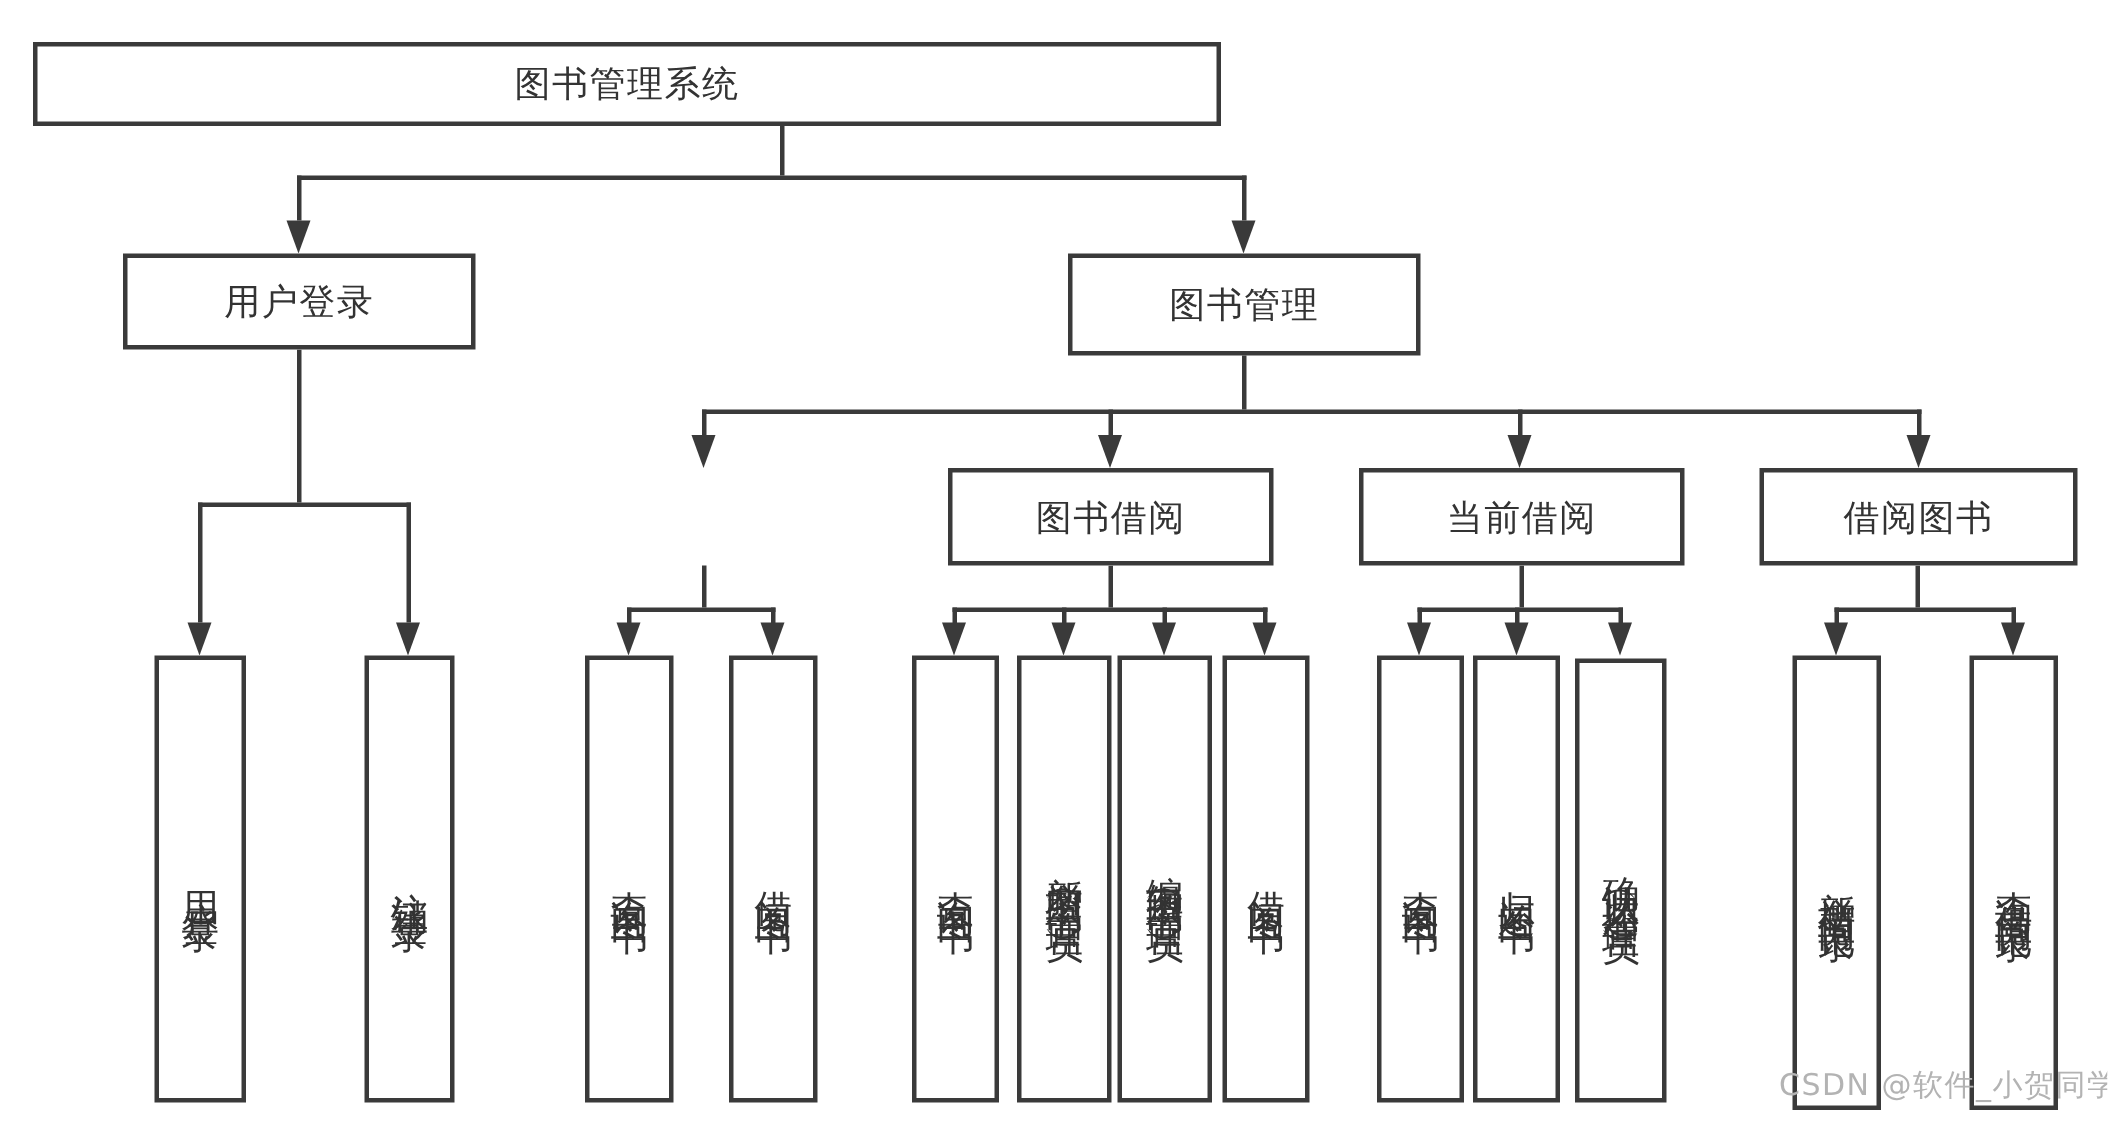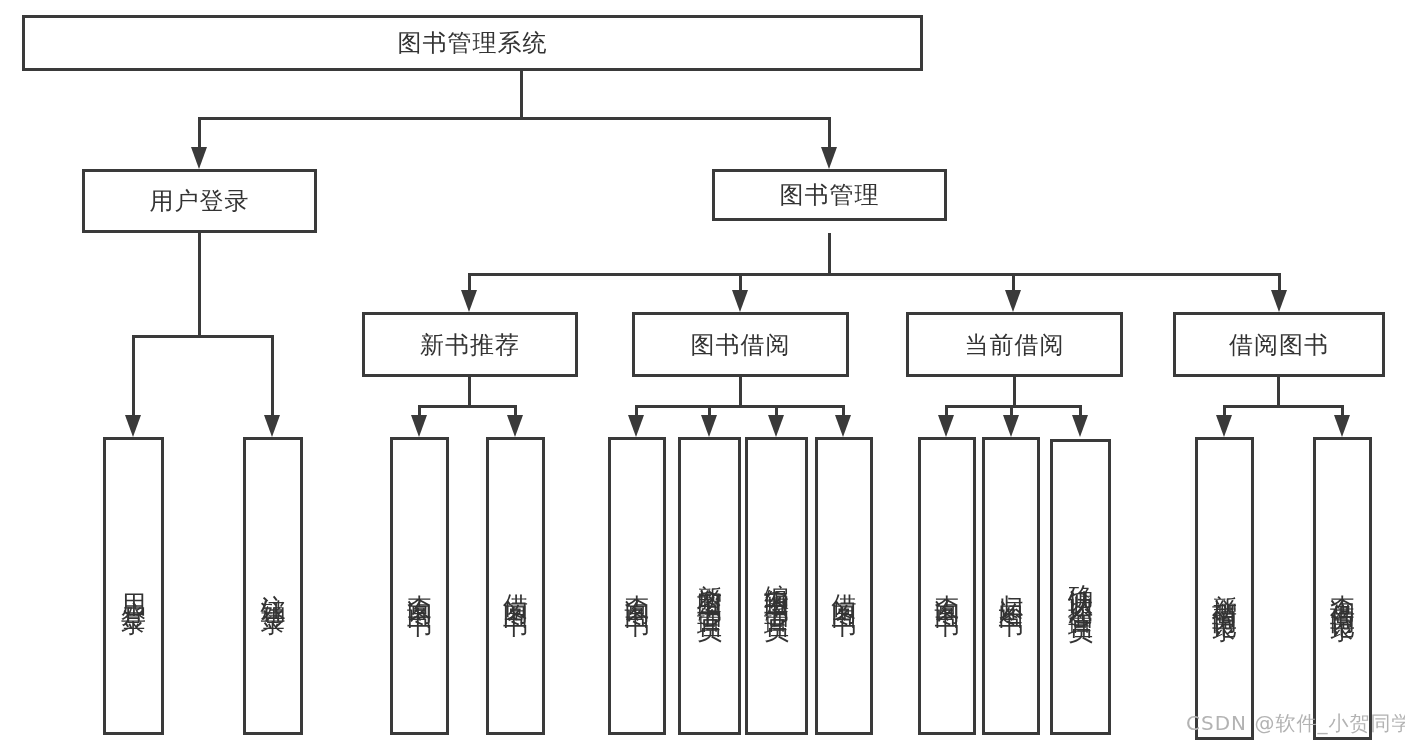--- a/index.html
+++ b/index.html
@@ -63,35 +63,35 @@
     letter-spacing: 1px;
     white-space: nowrap;
     z-index: 5;
   }
 </style>
 </head>
 <body>
 
 <div class="canvas">
 
-  <div class="box" style="left:22px; top:15px; width:901px; height:56px;">
+  <div class="box" style="left:22px; top:28px; width:792px; height:56px;">
     <span>图书管理系统</span>
   </div>
 
   <div class="vline" style="left:520px; top:69px;  height:48px;"></div>
   <div class="hline" style="left:198px; top:117px; width:633px;"></div>
   <div class="vline" style="left:198px; top:117px; height:30px;"></div>
   <div class="arrow" style="left:191px; top:147px;"></div>
   <div class="vline" style="left:828px; top:117px; height:30px;"></div>
   <div class="arrow" style="left:821px; top:147px;"></div>
 
   <div class="box" style="left:82px; top:169px; width:235px; height:64px;">
     <span>用户登录</span>
   </div>
-  <div class="box" style="left:712px; top:169px; width:235px; height:52px;">
+  <div class="box" style="left:712px; top:169px; width:235px; height:68px;">
     <span>图书管理</span>
   </div>
 
   <div class="vline" style="left:198px; top:233px; height:102px;"></div>
   <div class="hline" style="left:132px; top:335px; width:142px;"></div>
   <div class="vline" style="left:132px; top:335px; height:80px;"></div>
   <div class="arrow" style="left:125px; top:415px;"></div>
   <div class="vline" style="left:271px; top:335px; height:80px;"></div>
   <div class="arrow" style="left:264px; top:415px;"></div>
 
@@ -99,23 +99,20 @@
   <div class="hline" style="left:468px; top:273px; width:813px;"></div>
   <div class="vline" style="left:468px;  top:273px; height:19px;"></div>
   <div class="arrow" style="left:461px;  top:290px;"></div>
   <div class="vline" style="left:739px;  top:273px; height:19px;"></div>
   <div class="arrow" style="left:732px;  top:290px;"></div>
   <div class="vline" style="left:1012px; top:273px; height:19px;"></div>
   <div class="arrow" style="left:1005px; top:290px;"></div>
   <div class="vline" style="left:1278px; top:273px; height:19px;"></div>
   <div class="arrow" style="left:1271px; top:290px;"></div>
 
-  <div class="box" style="left:362px; top:312px; width:216px; height:65px;">
-    <span>新书推荐</span>
-  </div>
   <div class="box" style="left:906px; top:312px; width:217px; height:65px;">
     <span>当前借阅</span>
   </div>
   <div class="box" style="left:632px; top:312px; width:217px; height:65px;">
     <span>图书借阅</span>
   </div>
   <div class="box" style="left:1173px; top:312px; width:212px; height:65px;">
     <span>借阅图书</span>
   </div>
 

